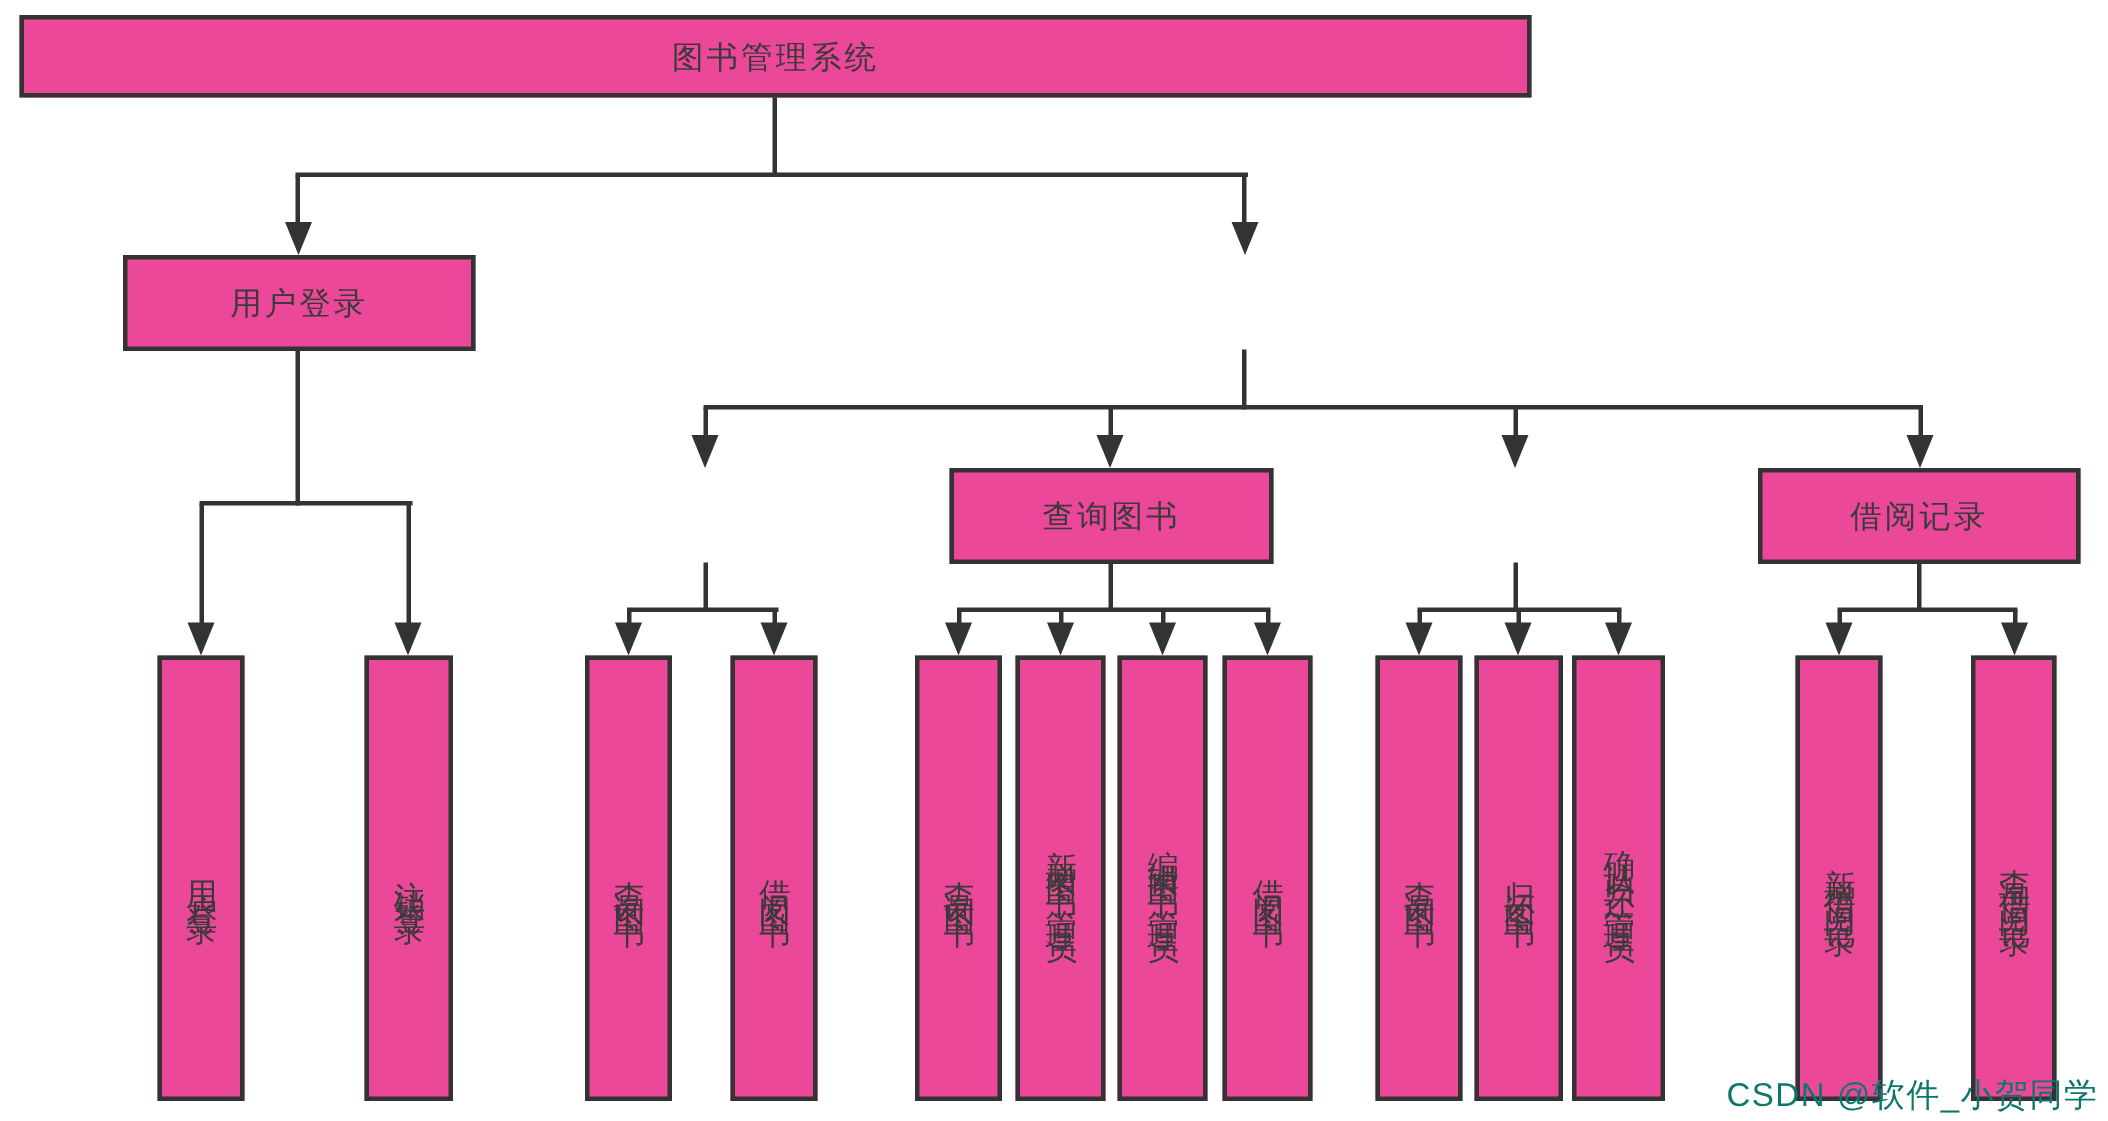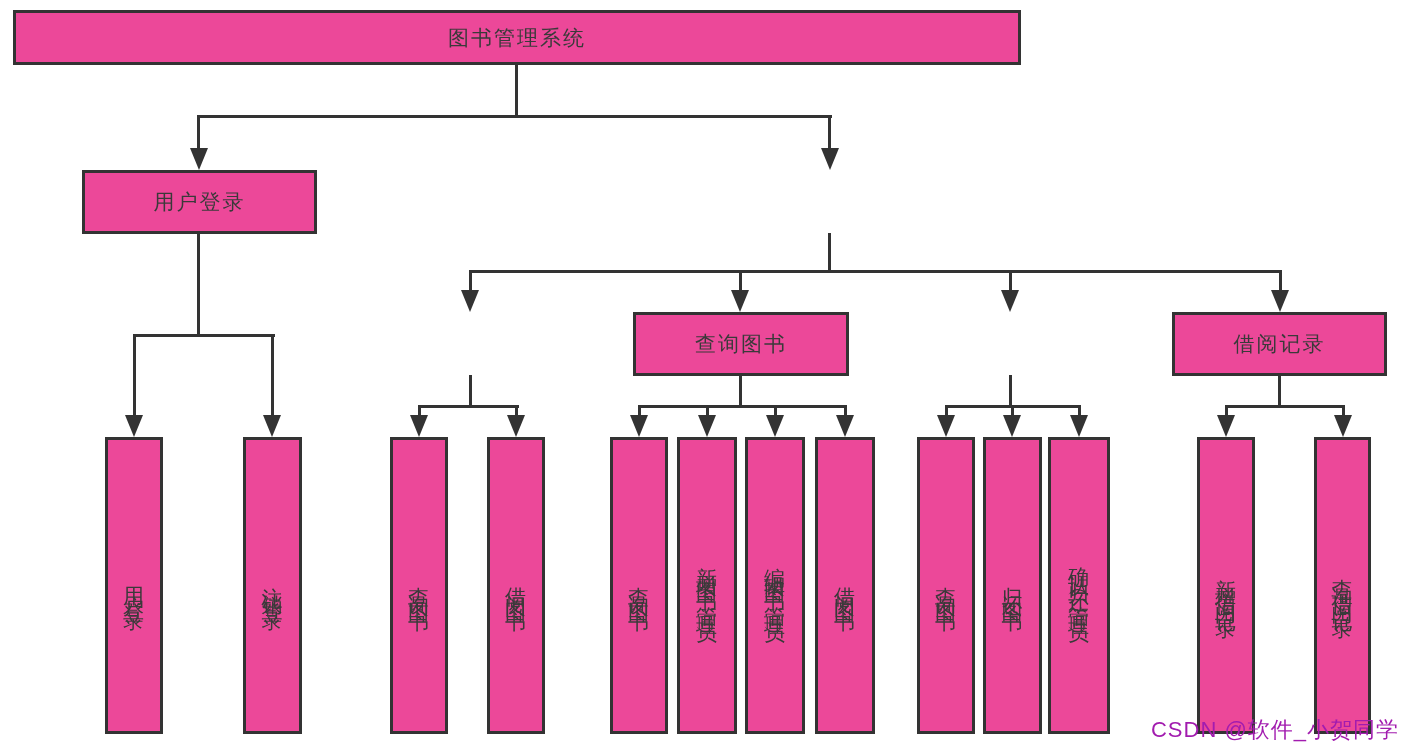--- a/index.html
+++ b/index.html
@@ -154,15 +154,15 @@
 
   <div>
     <div class="vl" style="left:1278px;top:375px;height:33px"></div>
     <div class="hl" style="left:1225px;top:405px;width:120px"></div>
     <div class="vl" style="left:1225px;top:407px;height:10px"></div>
     <div class="ah" style="left:1217px;top:415px"></div>
     <div class="vl" style="left:1342px;top:407px;height:10px"></div>
     <div class="ah" style="left:1334px;top:415px"></div>
   </div>
 
-  <div class="wm" style="color: #a21caf;">CSDN @软件_小贺同学</div>
+  <div class="wm" style="color: #0f766e;">CSDN @软件_小贺同学</div>
 
 </div>
 
 </body></html>

